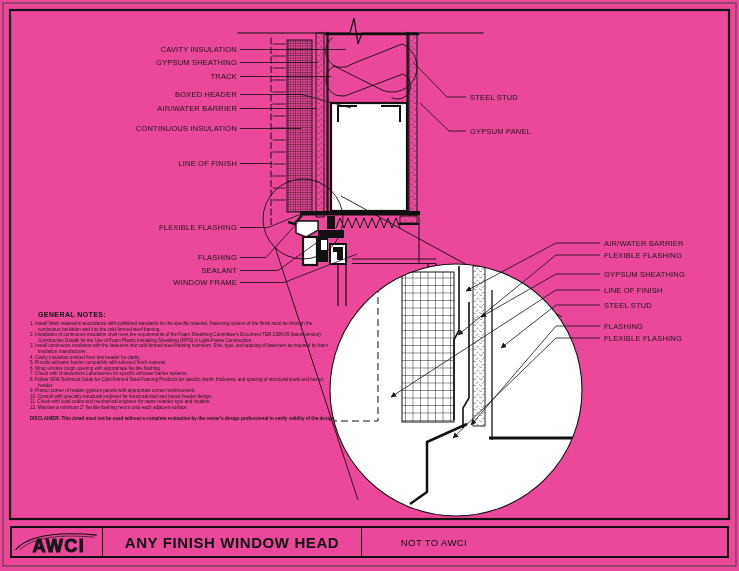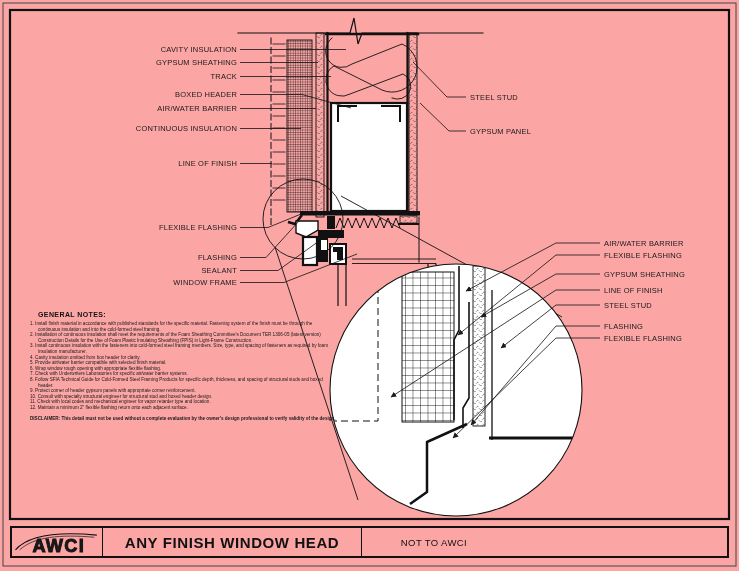--- a/index.html
+++ b/index.html
@@ -1,16 +1,16 @@
 <!DOCTYPE html>
 <html><head>
 <meta charset="utf-8">
 <style>
   html,body{margin:0;padding:0;background:#e8e8e8;}
-  #page{position:relative;width:739px;height:571px;background:#fca5a5;overflow:hidden;
+  #page{position:relative;width:739px;height:571px;background:#ec4899;overflow:hidden;
         font-family:"Liberation Sans",sans-serif;color:#111;}
   svg text{font-family:"Liberation Sans",sans-serif;fill:#1a1a1a;}
   .callout{font-size:7.5px;letter-spacing:.2px;}
   #notes{position:absolute;left:30px;top:311px;width:302px;}
   #notes-heading{font-size:7px;font-weight:700;letter-spacing:.4px;margin:0 0 3px 8px;}
   .note{font-size:4.6px;line-height:5.6px;padding-left:8px;text-indent:-8px;color:#1a1a1a;}
   #disclaimer{position:absolute;left:30px;top:416px;font-size:4.6px;font-weight:700;
               white-space:nowrap;color:#1a1a1a;}
   #titleblock{position:absolute;left:10px;top:526px;width:719px;height:32px;
               border:2px solid #111;box-sizing:border-box;display:flex;align-items:stretch;}

